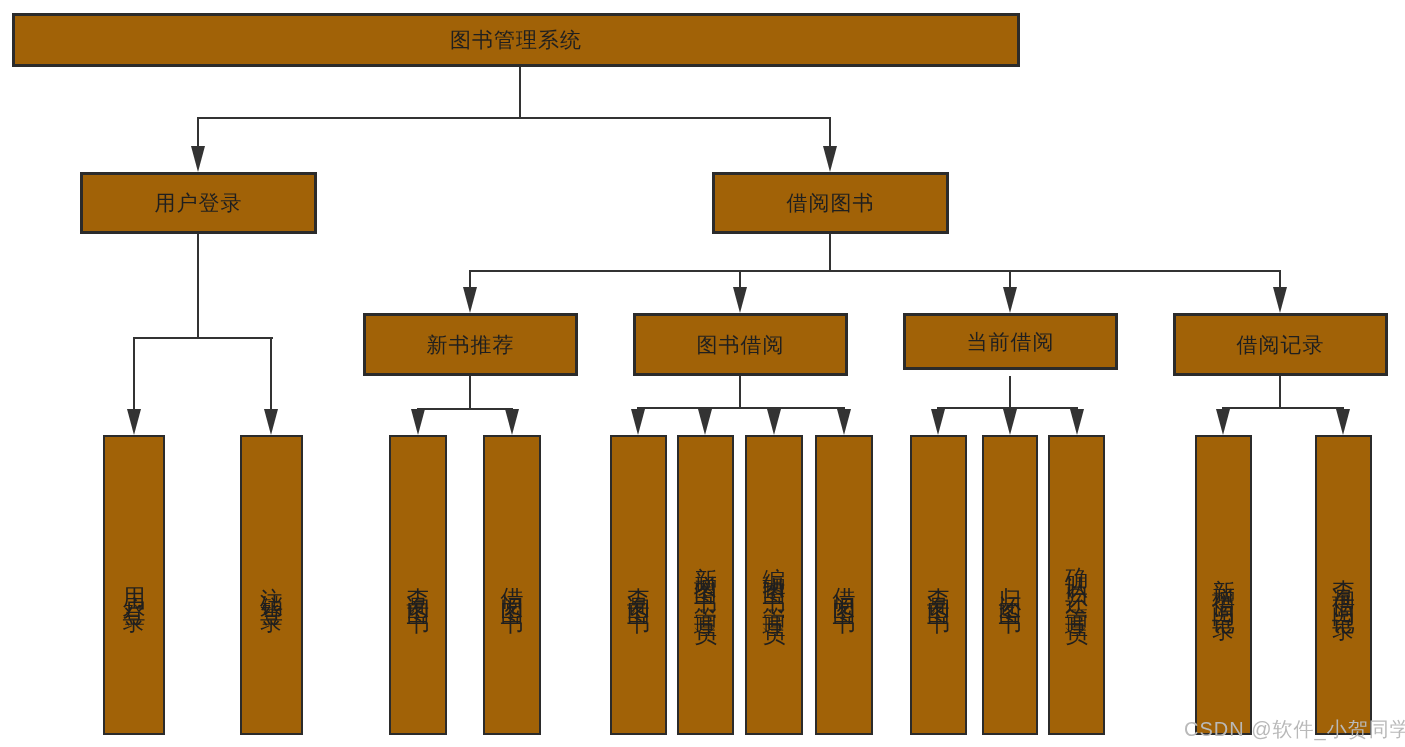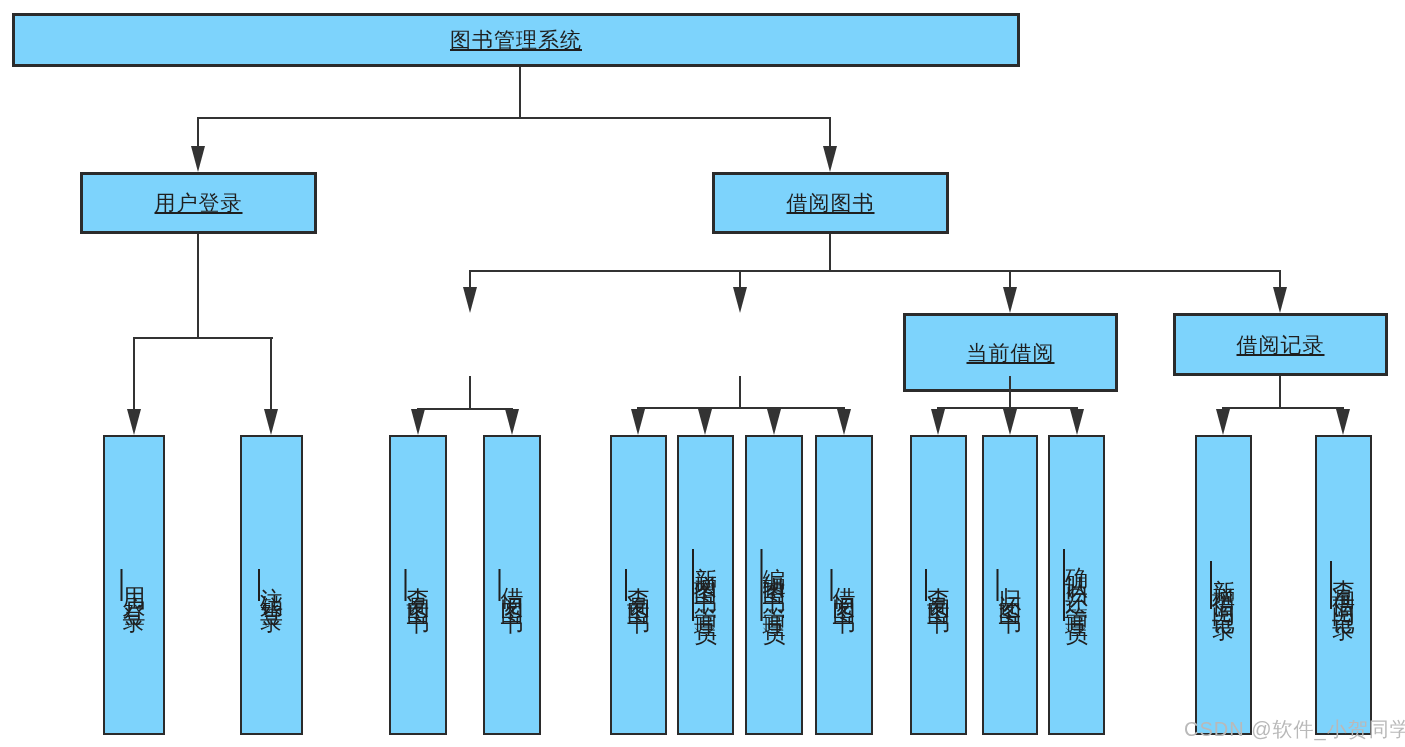--- a/index.html
+++ b/index.html
@@ -7,30 +7,29 @@
     position: relative;
     width: 1405px;
     height: 747px;
     background: #ffffff;
     font-family: "Liberation Sans", "DejaVu Sans", sans-serif;
     overflow: hidden;
     color: #1f1f1f;
   }
   .box {
     position: absolute;
-    background: #7dd3fc;
+    background: #a16207;
     border: 3px solid #2b2b2b;
     box-sizing: border-box;
     display: flex;
     align-items: center;
     justify-content: center;
     font-size: 21px;
     letter-spacing: 1px;
     color: #1f1f1f;
-    text-decoration: underline;
   }
   .leaf {
     border-width: 2px;
     writing-mode: vertical-rl;
     text-orientation: mixed;
     font-size: 23px;
     letter-spacing: 8px;
     line-height: 1;
   }
   .hline { position: absolute; height: 2px; background: #333333; }
@@ -81,21 +80,23 @@
   <div class="hline" style="left:469px; top:270px; width:812px;"></div>
   <div class="vline" style="left:469px; top:270px; height:22px;"></div>
   <div class="arrow" style="left:463px; top:287px;"></div>
   <div class="vline" style="left:739px; top:270px; height:22px;"></div>
   <div class="arrow" style="left:733px; top:287px;"></div>
   <div class="vline" style="left:1009px; top:270px; height:22px;"></div>
   <div class="arrow" style="left:1003px; top:287px;"></div>
   <div class="vline" style="left:1279px; top:270px; height:22px;"></div>
   <div class="arrow" style="left:1273px; top:287px;"></div>
 
-  <div class="box" style="left:903px; top:313px; width:215px; height:79px;text-align:right;">当前借阅</div>
+  <div class="box" style="left:363px; top:313px; width:215px; height:63px;">新书推荐</div>
+  <div class="box" style="left:633px; top:313px; width:215px; height:63px;">图书借阅</div>
+  <div class="box" style="left:903px; top:313px; width:215px; height:57px;text-align:right;">当前借阅</div>
   <div class="box" style="left:1173px; top:313px; width:215px; height:63px;">借阅记录</div>
 
   <div class="vline" style="left:469px; top:376px; height:32px;"></div>
   <div class="hline" style="left:417px; top:408px; width:96px;"></div>
   <div class="arrow" style="left:411px; top:409px;"></div>
   <div class="arrow" style="left:505px; top:409px;"></div>
 
   <div class="vline" style="left:739px; top:376px; height:31px;"></div>
   <div class="hline" style="left:637px; top:407px; width:208px;"></div>
   <div class="arrow" style="left:631px; top:409px;"></div>

